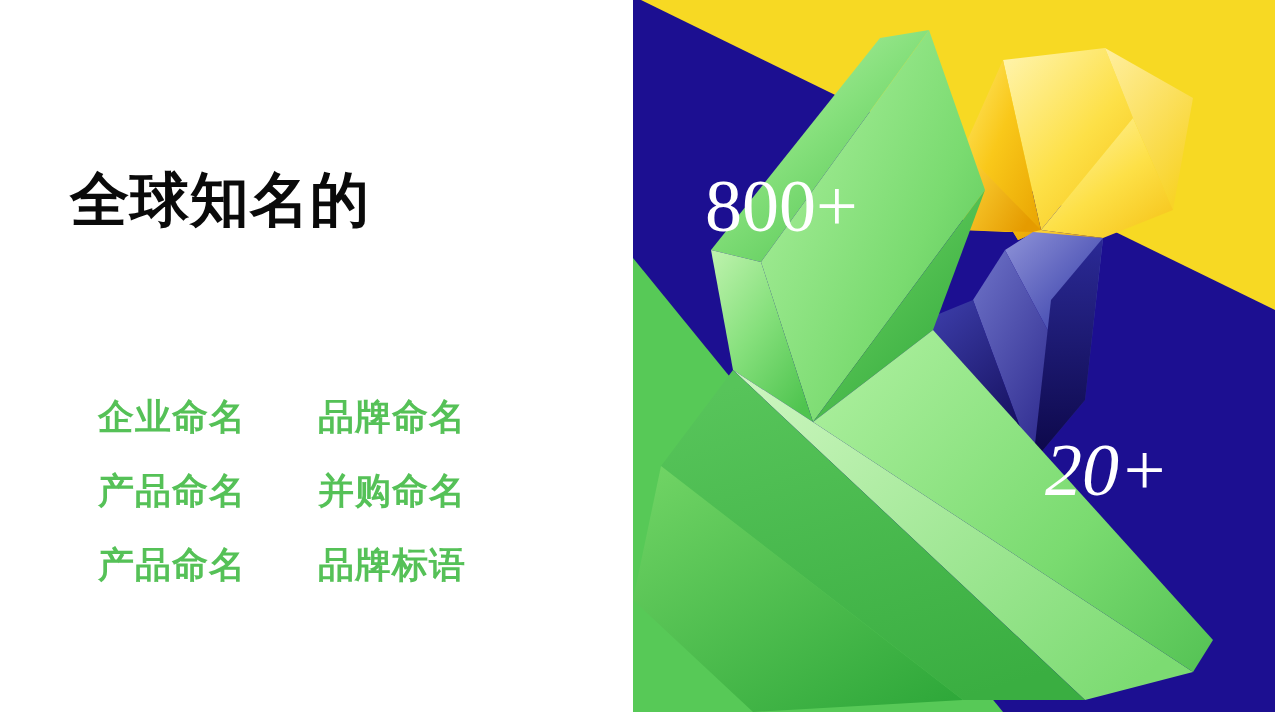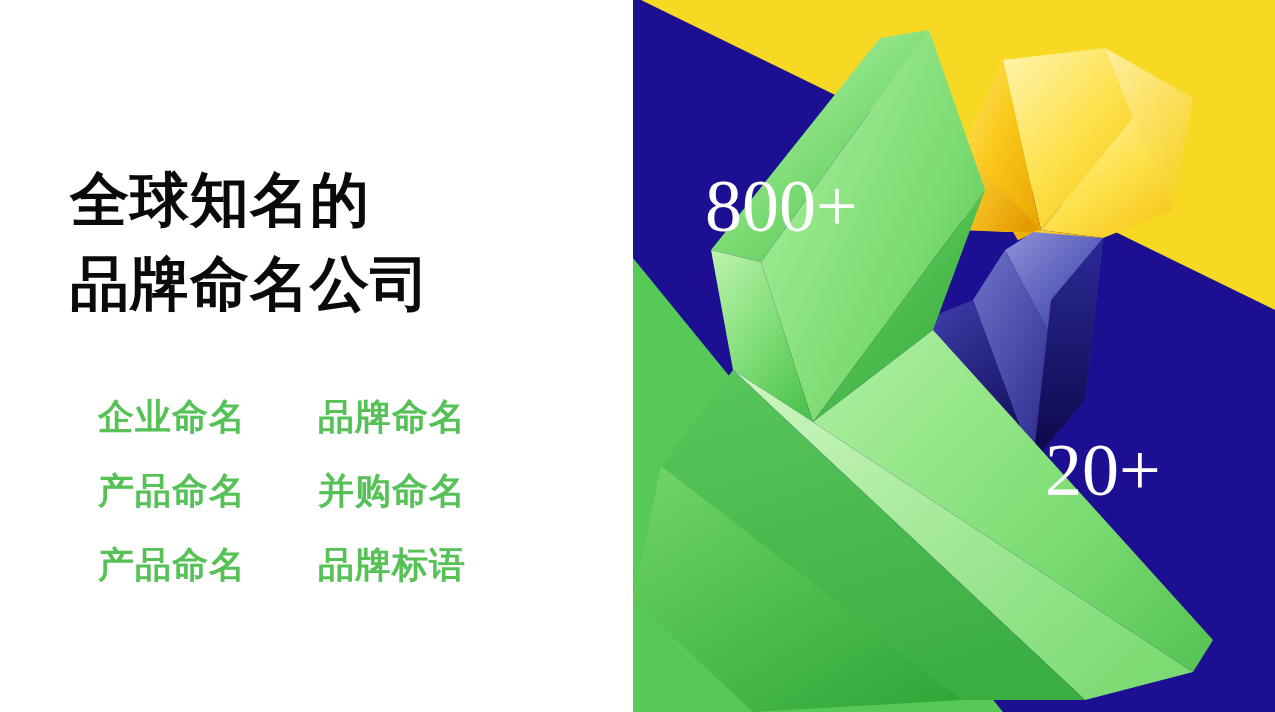--- a/index.html
+++ b/index.html
@@ -80,21 +80,21 @@
     height: 712px;
     display: block;
   }
 
   
   .stat-block {
     position: absolute;
     color: #ffffff;
   }
   #stat-projects { left: 72px; top: 168px; }
-  #stat-industries { left: 412px; top: 432px; }
+  #stat-industries { left: 412px; top: 432px; font-style: italic; }
 
   .stat-number {
     font-family: "Liberation Serif", "DejaVu Serif", serif;
     font-weight: normal;
     font-size: 74px;
     line-height: 76px;
     letter-spacing: 0px;
     color: #ffffff;
     white-space: nowrap;
   }
@@ -111,21 +111,20 @@
 </style>
 </head>
 <body>
 
 <div id="stage">
 
   <div id="left-panel">
 
     <div id="headline">
       <div class="headline-line">全球知名的</div>
-      <div class="headline-line">品牌命名公司</div>
     </div>
 
     <div id="service-list">
 
       <div class="service-row">
         <div class="service-item col-a">企业命名</div>
         <div class="service-item col-b">品牌命名</div>
       </div>
 
       <div class="service-row">

